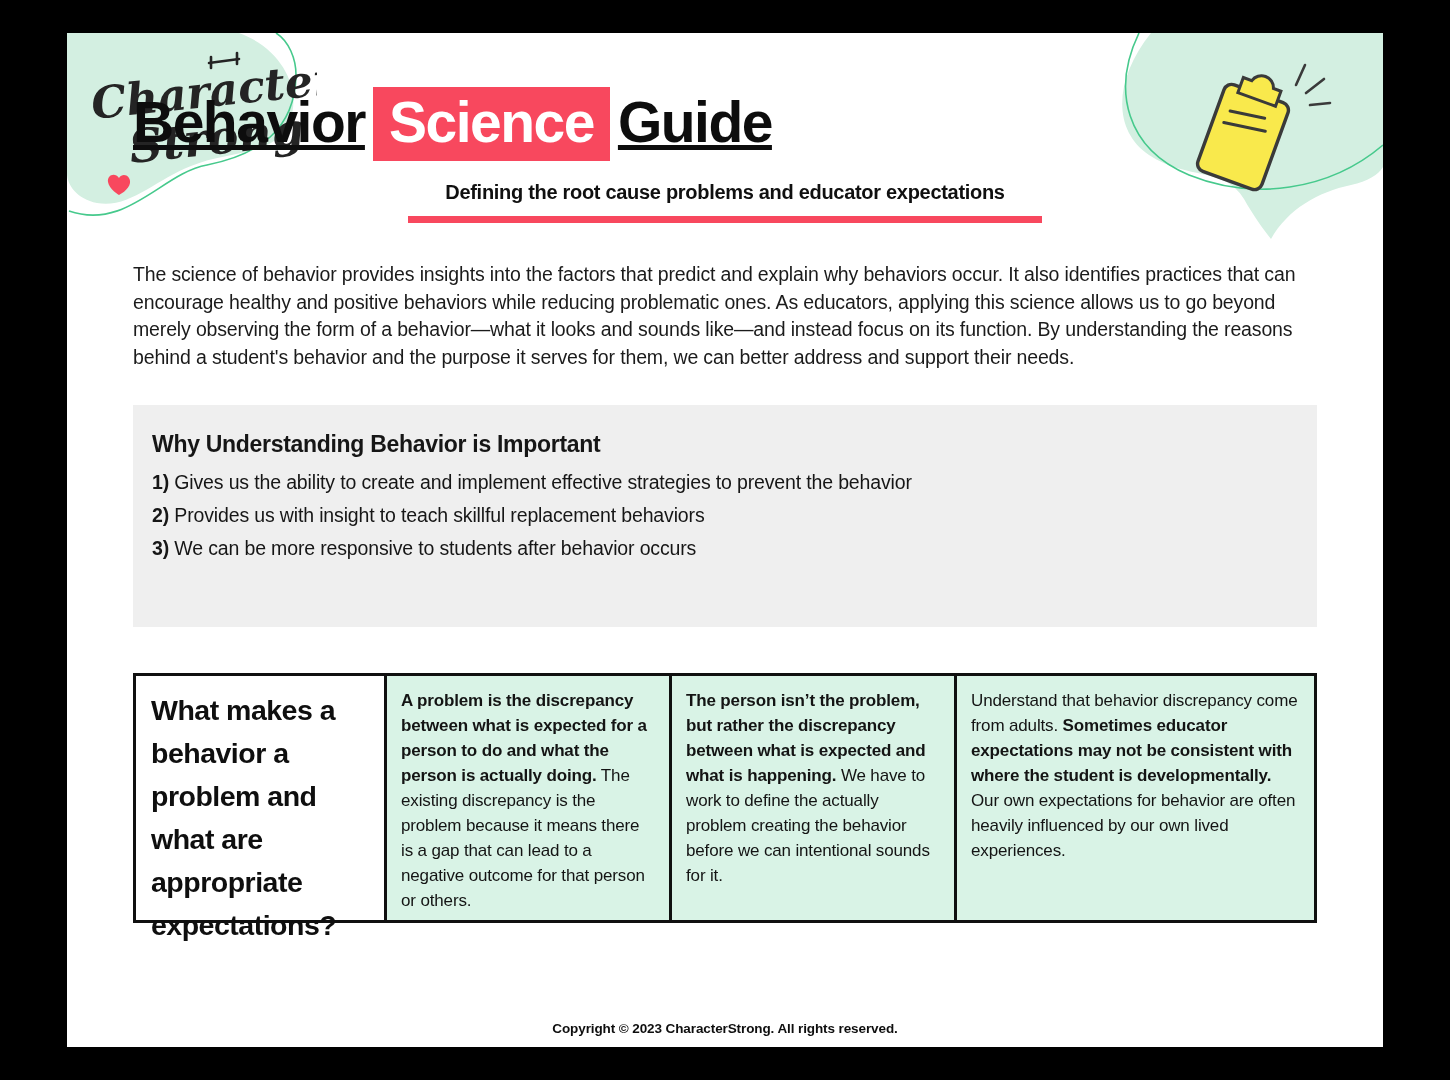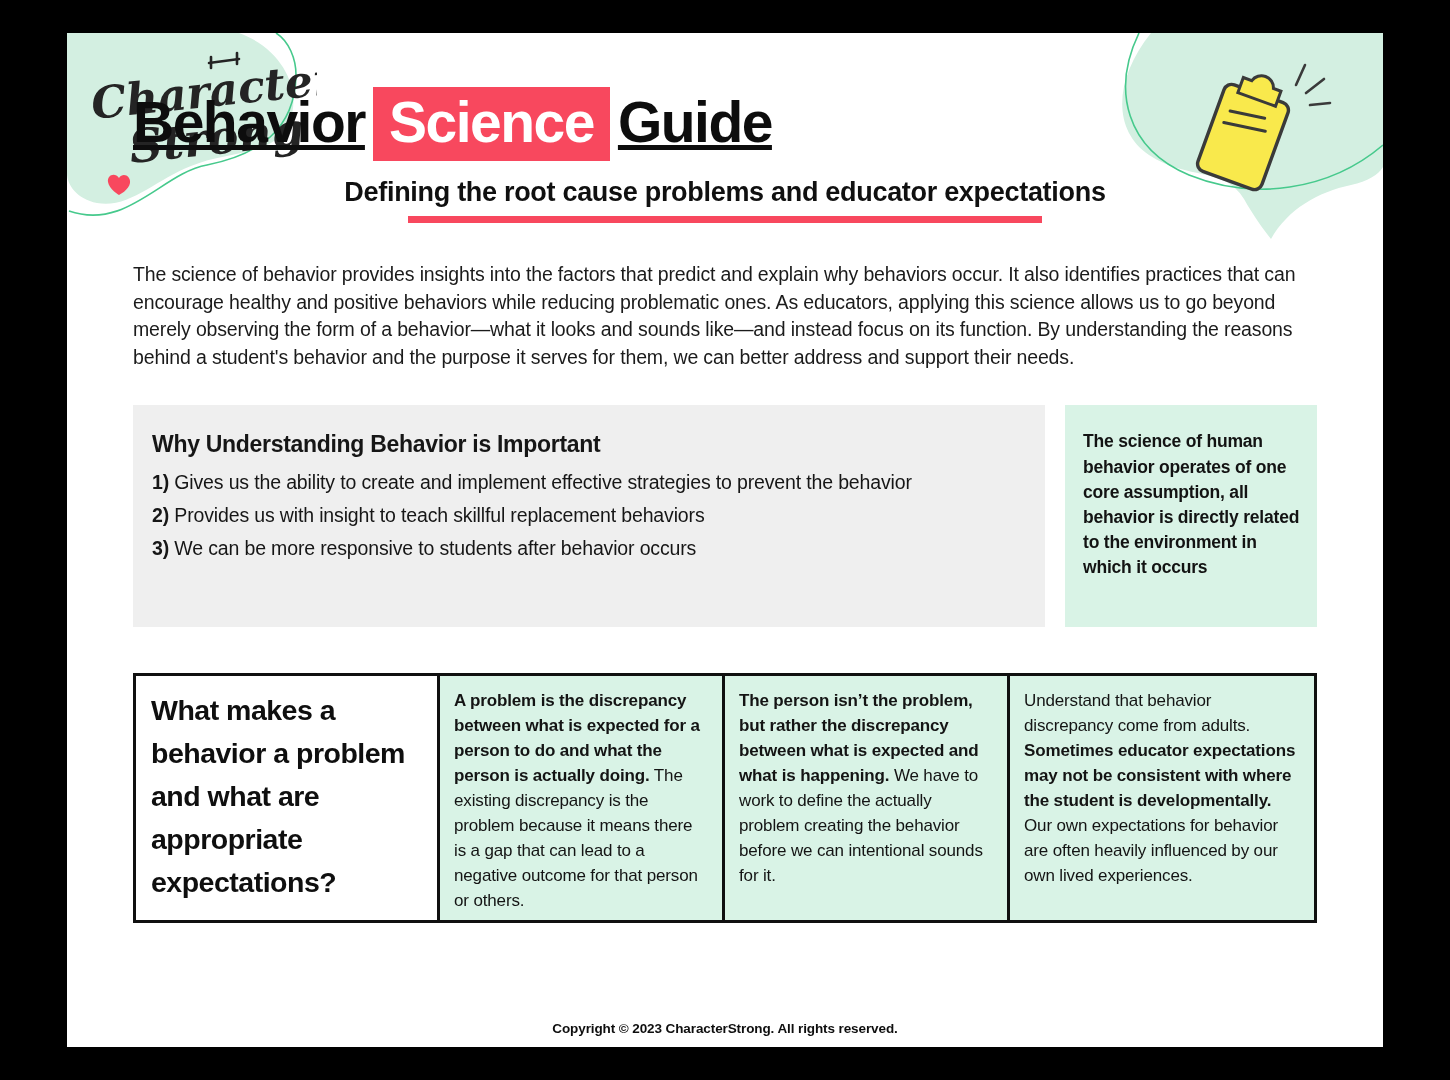--- a/index.html
+++ b/index.html
@@ -16,21 +16,21 @@
   .content{margin:0 66px;position:relative;}
   .title-row{
     margin:52px 0 0 0;font-size:57px;font-weight:900;
     letter-spacing:-1.5px;line-height:74px;color:#0d0d0d;white-space:nowrap;text-decoration:underline;
   }
   .title-highlight{
     display:inline-block;background:#f8485e;color:#ffffff;
     padding:2px 16px 6px 16px;margin:0 8px;line-height:66px;
   }
   .subtitle{
-    margin-top:18px;text-align:center;font-size:27px;font-weight:800;
+    margin-top:18px;text-align:center;font-size:20px;font-weight:800;
     letter-spacing:-0.3px;line-height:26px;color:#101010;
   }
   .subtitle-underline{
     width:634px;height:7px;background:#f8485e;margin:11px auto 0 auto;
   }
   .intro{
     margin-top:38px;font-size:19.5px;line-height:27.6px;letter-spacing:-0.15px;
     color:#1b1b1b;
   }
   .boxes-row{
@@ -46,21 +46,21 @@
     background:#d9f3e6;width:252px;box-sizing:border-box;flex:none;
     padding:24px 17px 0 18px;font-size:17.5px;font-weight:700;line-height:25.2px;
     letter-spacing:-0.2px;color:#131313;
   }
   .qtable{
     margin-top:46px;display:flex;height:250px;box-sizing:border-box;
     border:3px solid #101010;background:#101010;gap:3px;
   }
   .qcell{box-sizing:border-box;}
   .qcell-question{
-    width:301px;flex:none;background:#ffffff;padding:13px 10px 0 15px;
+    width:248px;flex:none;background:#ffffff;padding:13px 10px 0 15px;
     font-size:28.5px;font-weight:800;line-height:43px;letter-spacing:-0.5px;color:#0f0f0f;
   }
   .qcell-text{
     background:#d9f3e6;padding:13px 14px 0 14px;font-size:17px;line-height:24.9px;
     letter-spacing:-0.15px;color:#141414;
   }
   .qcell-2,.qcell-3{width:282px;flex:none;}
   .qcell-4{flex:1;}
   .qbold{font-weight:800;}
   .footer{
@@ -116,21 +116,20 @@
 
     <p class="intro">The science of behavior provides insights into the factors that predict and explain why behaviors occur. It also identifies practices that can encourage healthy and positive behaviors while reducing problematic ones. As educators, applying this science allows us to go beyond merely observing the form of a behavior—what it looks and sounds like—and instead focus on its function. By understanding the reasons behind a student's behavior and the purpose it serves for them, we can better address and support their needs.</p>
 
     <div class="boxes-row">
       <div class="why-box">
         <div class="why-heading">Why Understanding Behavior is Important</div>
         <div class="why-item"><span class="why-num">1)</span><span> Gives us the ability to create and implement effective strategies to prevent the behavior</span></div>
         <div class="why-item"><span class="why-num">2)</span><span> Provides us with insight to teach skillful replacement behaviors</span></div>
         <div class="why-item"><span class="why-num">3)</span><span> We can be more responsive to students after behavior occurs</span></div>
       </div>
-      <div class="callout-box">The science of human behavior operates of one core assumption, all behavior is directly related to the environment in which it occurs</div>
     </div>
 
     <div class="qtable">
       <div class="qcell qcell-question">What makes a behavior a problem and what are appropriate expectations?</div>
       <div class="qcell qcell-text qcell-2"><span></span><span class="qbold">A problem is the discrepancy between what is expected for a person to do and what the person is actually doing.</span><span> The existing discrepancy is the problem because it means there is a gap that can lead to a negative outcome for that person or others.</span></div>
       <div class="qcell qcell-text qcell-3"><span></span><span class="qbold">The person isn’t the problem, but rather the discrepancy between what is expected and what is happening.</span><span> We have to work to define the actually problem creating the behavior before we can intentional sounds for it.</span></div>
       <div class="qcell qcell-text qcell-4"><span>Understand that behavior discrepancy come from adults. </span><span class="qbold">Sometimes educator expectations may not be consistent with where the student is developmentally.</span><span> Our own expectations for behavior are often heavily influenced by our own lived experiences.</span></div>
     </div>
 
   </div>

